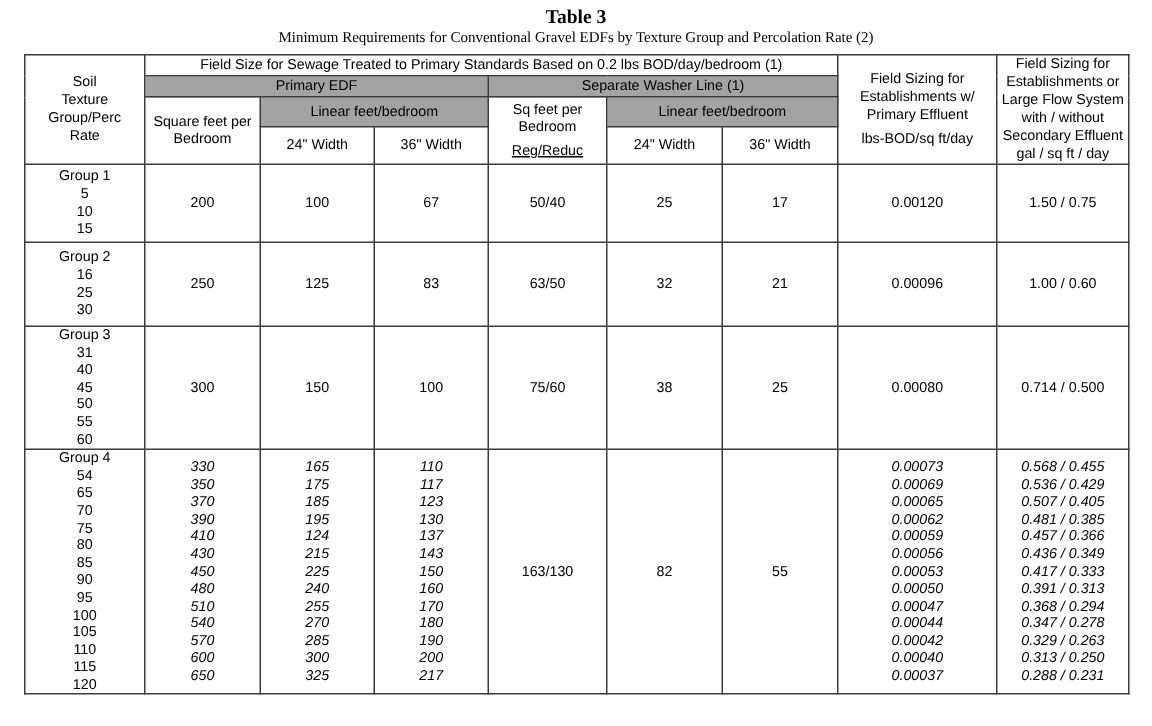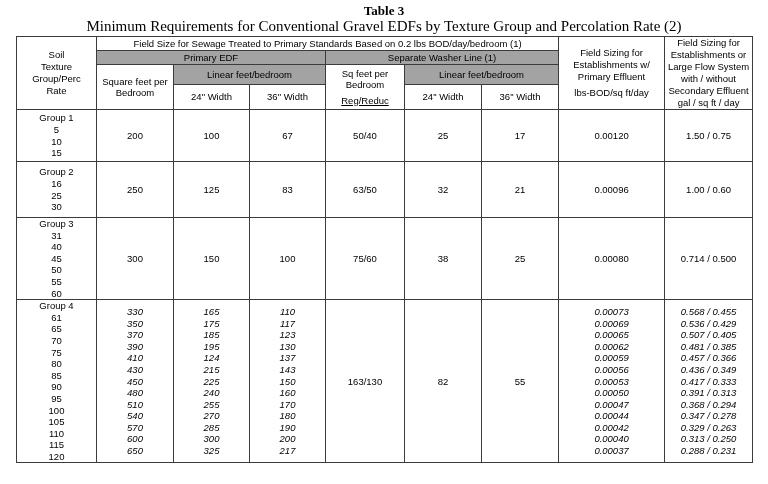--- a/index.html
+++ b/index.html
@@ -28,21 +28,21 @@
   }
   .table-title {
     font-family: "Liberation Serif", serif;
     font-size: 13px;
     font-weight: bold;
     line-height: 15px;
     margin: 0;
   }
   .table-subtitle {
     font-family: "Liberation Serif", serif;
-    font-size: 15px;
+    font-size: 10px;
     font-weight: normal;
     line-height: 14px;
     margin: 1px 0 0 0;
   }
 
   
   .table-wrap {
     position: absolute;
     left: 16px;
     top: 36px;
@@ -261,21 +261,21 @@
           <td class="val">75/60</td>
           <td class="val">38</td>
           <td class="val">25</td>
           <td class="val">0.00080</td>
           <td class="val">0.714 / 0.500</td>
         </tr>
 
         <tr style="height:163px">
           <td class="group-cell">
             <span class="g-label">Group 4</span>
-            <span class="g-rate">61</span>
+            <span class="g-rate">54</span>
             <span class="g-rate">65</span>
             <span class="g-rate">70</span>
             <span class="g-rate">75</span>
             <span class="g-rate">80</span>
             <span class="g-rate">85</span>
             <span class="g-rate">90</span>
             <span class="g-rate">95</span>
             <span class="g-rate">100</span>
             <span class="g-rate">105</span>
             <span class="g-rate">110</span>

